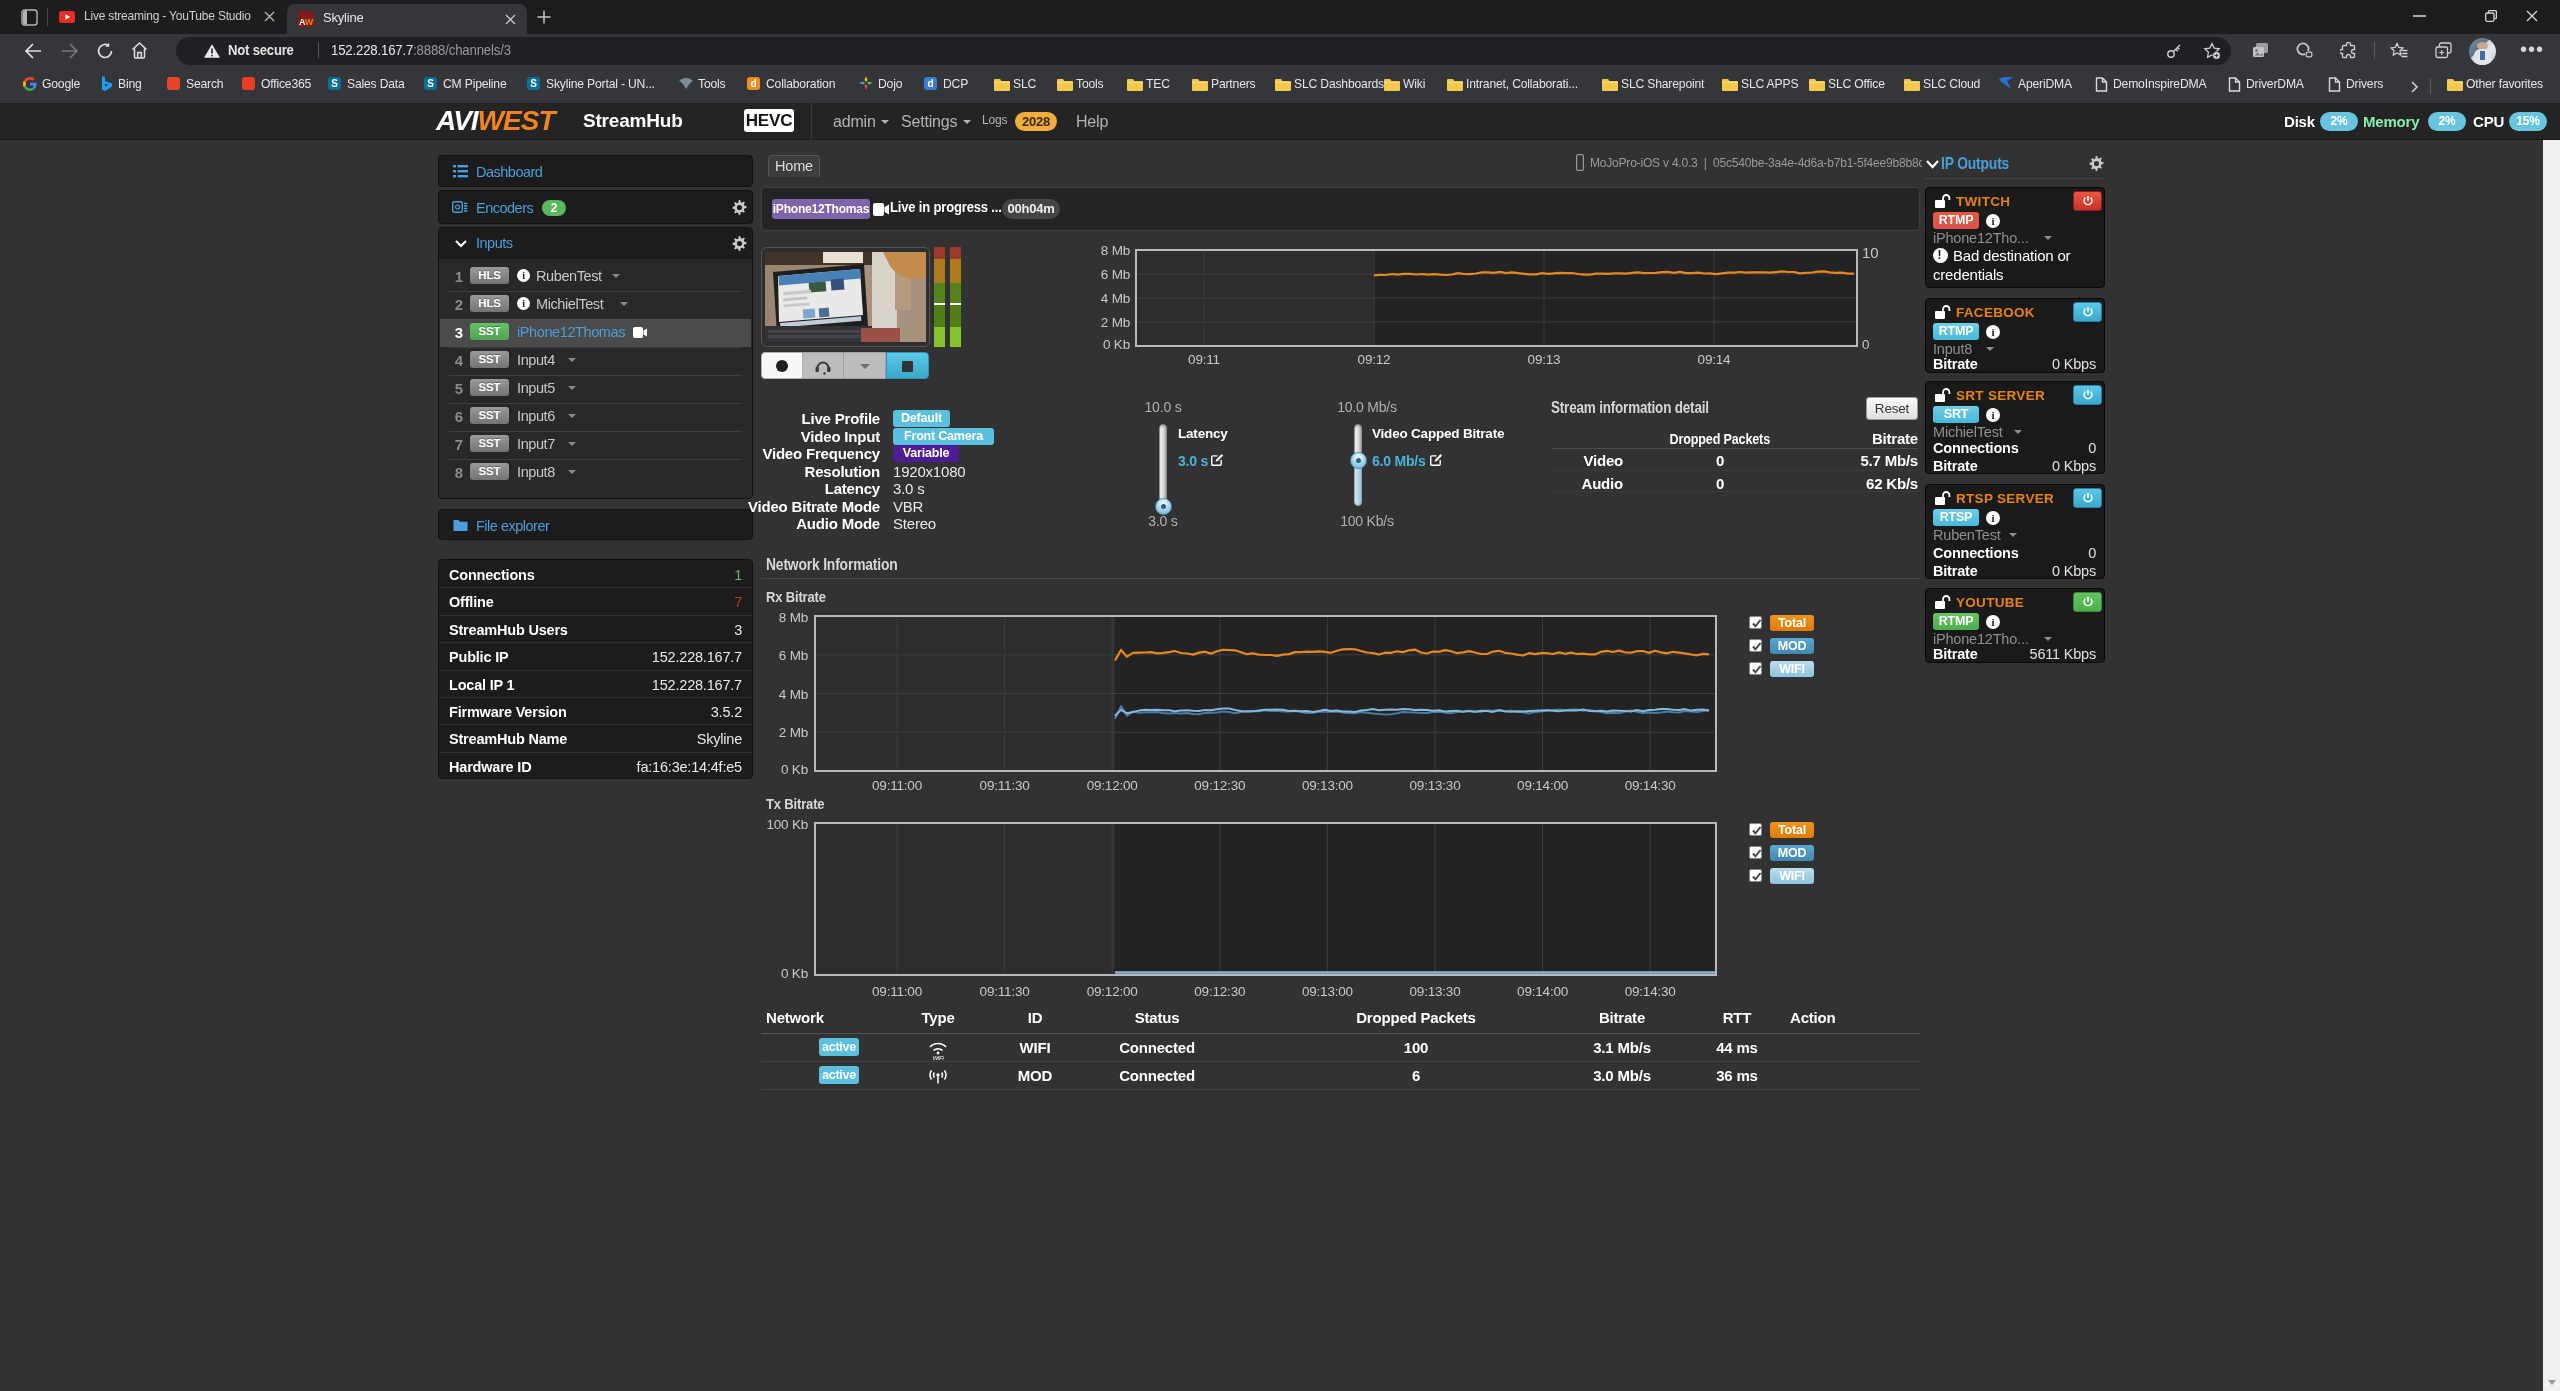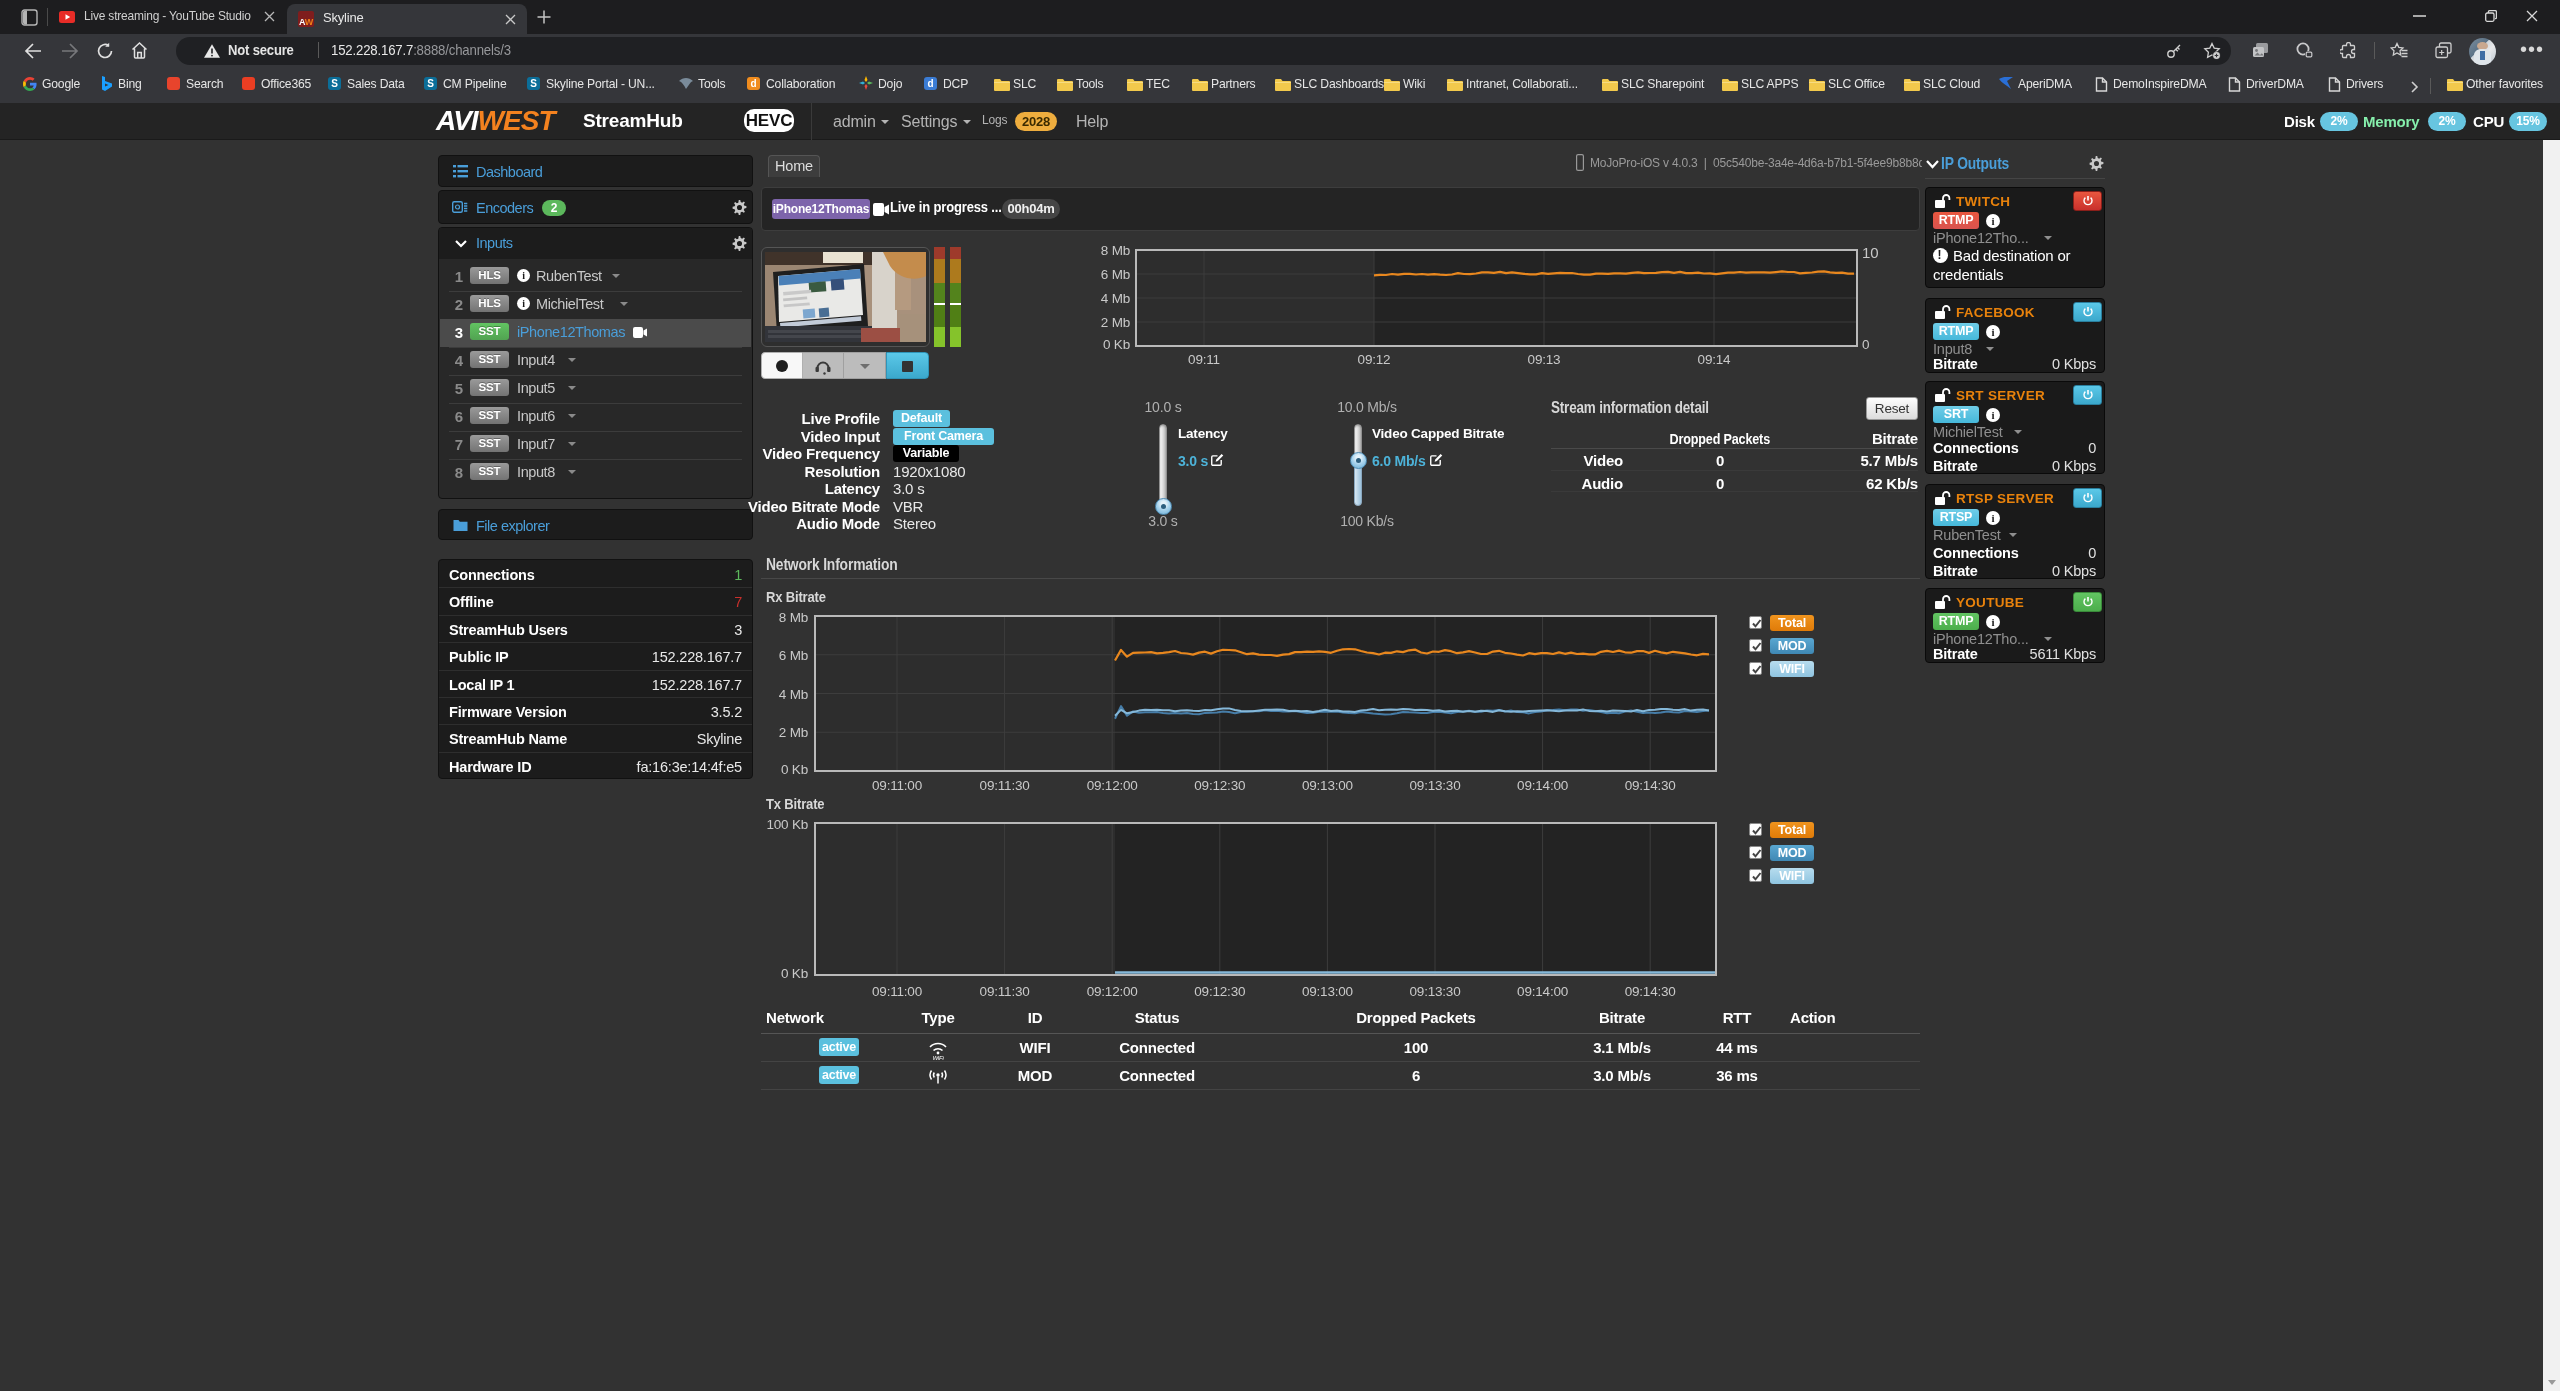--- a/index.html
+++ b/index.html
@@ -290,21 +290,21 @@
       <svg style="position:absolute;left:2px;top:4px" width="16" height="13" viewBox="0 0 16 13">
         <path fill="#f2c94c" d="M1 1h5l1.5 2H15a1 1 0 0 1 1 1v8a1 1 0 0 1-1 1H1a1 1 0 0 1-1-1V2a1 1 0 0 1 1-1z"></path>
         <path fill="#f7dc81" d="M0 4h16v1H0z"></path>
       </svg>
       <span style="position:absolute;left:21px;top:2px;white-space:nowrap;font-size:13.5px;letter-spacing:-0.2px;color:#e6e6e6;display:inline-block;transform:scaleX(0.9);transform-origin:0 50%">Other favorites</span>
     </div>
 </div>
 <div class="abs" style="left:0;top:103px;width:2560px;height:37px;background:#242424;border-bottom:1px solid #1a1a1a">
 <div class="abs" style="left:436px;top:2px;font-style:italic;font-weight:bold;font-size:28px;letter-spacing:-1px"><span style="color:#fff">AVI</span><span style="color:#f4821f">WEST</span></div>
 <div class="abs" style="left:583px;top:7px;font-weight:bold;font-size:19px;color:#fff">StreamHub</div>
-<div class="abs" style="left:744px;top:6px;width:50px;height:23px;background:#fff;border-radius:10px;text-align:center;font:bold 17px 'Liberation Sans',sans-serif;color:#111;line-height:23px">HEVC</div>
+<div class="abs" style="left:744px;top:6px;width:50px;height:23px;background:#fff;border-radius:3px;text-align:center;font:bold 17px 'Liberation Sans',sans-serif;color:#111;line-height:23px">HEVC</div>
 <div class="abs" style="left:811px;top:0;width:1px;height:37px;background:#3a3a3a"></div>
 <div class="abs" style="left:833px;top:10px;font-size:16px;color:#b4b4b4">admin</div>
 <div style="position:absolute;left:881px;top:17px;width:0;height:0;border-left:4px solid transparent;border-right:4px solid transparent;border-top:4px solid #b4b4b4"></div>
 <div class="abs" style="left:901px;top:10px;font-size:16px;color:#b4b4b4">Settings</div>
 <div style="position:absolute;left:963px;top:17px;width:0;height:0;border-left:4px solid transparent;border-right:4px solid transparent;border-top:4px solid #b4b4b4"></div>
 <div class="abs" style="left:982px;top:10px;font-size:12px;color:#b4b4b4">Logs</div>
 <div class="abs" style="left:1015px;top:9px;width:42px;height:19px;background:#eead3e;border-radius:10px;text-align:center;font:bold 13px 'Liberation Sans',sans-serif;color:#3a2a00;line-height:19px">2028</div>
 <div class="abs" style="left:1076px;top:10px;font-size:16px;color:#b4b4b4">Help</div>
 <div class="abs" style="left:2284px;top:10px;font-weight:bold;font-size:15px;color:#fff">Disk</div>
 <div class="abs" style="left:2320px;top:9px;width:38px;height:19px;background:#67c5e0;border-radius:10px;text-align:center;font:bold 12px 'Liberation Sans',sans-serif;color:#fff;line-height:19px">2%</div>
@@ -498,21 +498,21 @@
     </div>
 <div class="abs" style="left:125px;top:0;width:43px;height:27px;background:linear-gradient(180deg,#5bc8e8,#3ba8cc);border-radius:0 4px 4px 0;border:1px solid #2f94b8">
       <div class="abs" style="left:15px;top:8px;width:11px;height:11px;background:#333;border-radius:1px"></div>
     </div>
 </div>
 <div class="abs b" style="left:740px;top:410px;width:140px;font-size:15px;color:#fff;text-align:right">Live Profile</div>
 <div class="abs" style="left:893px;top:410px;width:57px;height:17px;background:#5bc0de;border-radius:3px;text-align:center;font:bold 12.5px 'Liberation Sans',sans-serif;color:#fff;line-height:17px">Default</div>
 <div class="abs b" style="left:740px;top:427.5px;width:140px;font-size:15px;color:#fff;text-align:right">Video Input</div>
 <div class="abs" style="left:893px;top:427.5px;width:101px;height:17px;background:#5bc0de;border-radius:3px;text-align:center;font:bold 12.5px 'Liberation Sans',sans-serif;color:#fff;line-height:17px">Front Camera</div>
 <div class="abs b" style="left:740px;top:445.0px;width:140px;font-size:15px;color:#fff;text-align:right">Video Frequency</div>
-<div class="abs" style="left:893px;top:445.0px;width:66px;height:17px;background:#000000;border-radius:3px;text-align:center;font:bold 12.5px 'Liberation Sans',sans-serif;color:#fff;line-height:17px">Variable</div>
+<div class="abs" style="left:893px;top:445.0px;width:66px;height:17px;background:#4c1d95;border-radius:3px;text-align:center;font:bold 12.5px 'Liberation Sans',sans-serif;color:#fff;line-height:17px">Variable</div>
 <div class="abs b" style="left:740px;top:462.5px;width:140px;font-size:15px;color:#fff;text-align:right">Resolution</div>
 <div class="abs" style="left:893px;top:462.5px;font-size:15px;color:#e8e8e8">1920x1080</div>
 <div class="abs b" style="left:740px;top:480.0px;width:140px;font-size:15px;color:#fff;text-align:right">Latency</div>
 <div class="abs" style="left:893px;top:480.0px;font-size:15px;color:#e8e8e8">3.0 s</div>
 <div class="abs b" style="left:740px;top:497.5px;width:140px;font-size:15px;color:#fff;text-align:right">Video Bitrate Mode</div>
 <div class="abs" style="left:893px;top:497.5px;font-size:15px;color:#e8e8e8">VBR</div>
 <div class="abs b" style="left:740px;top:515.0px;width:140px;font-size:15px;color:#fff;text-align:right">Audio Mode</div>
 <div class="abs" style="left:893px;top:515.0px;font-size:15px;color:#e8e8e8">Stereo</div>
 <div class="abs" style="left:1090px;top:243px;width:40px;font-size:13.5px;color:#c9c9c9;text-align:right">8 Mb</div>
 <div class="abs" style="left:1090px;top:267px;width:40px;font-size:13.5px;color:#c9c9c9;text-align:right">6 Mb</div>

